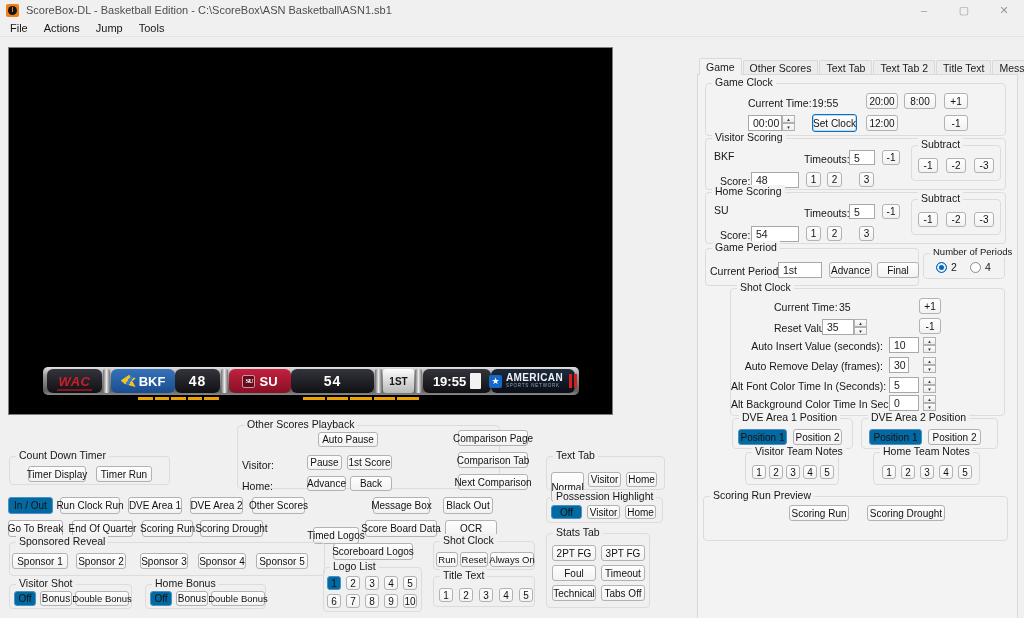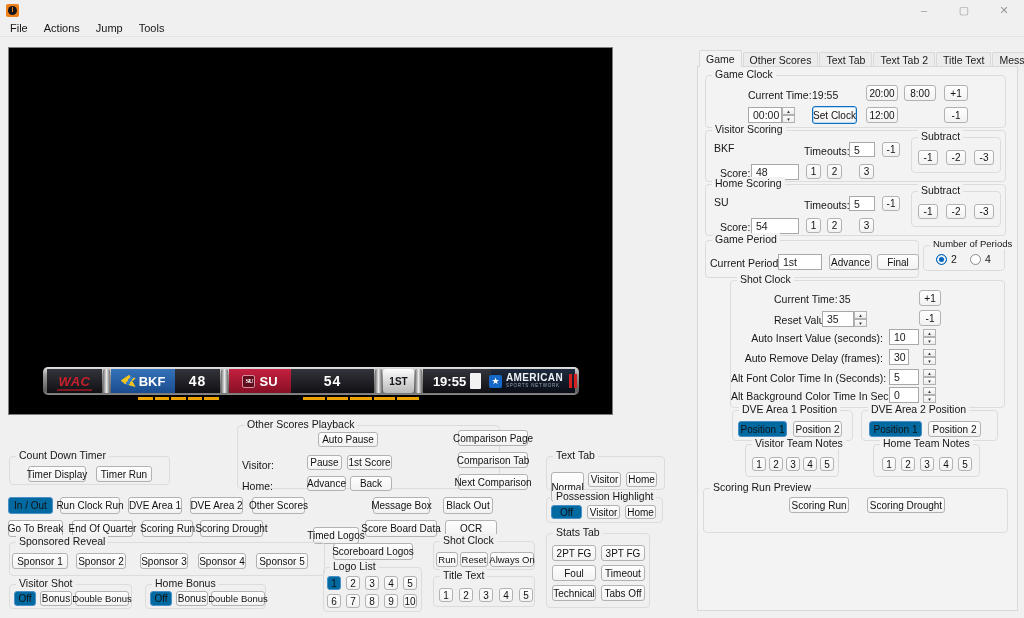--- a/index.html
+++ b/index.html
@@ -25,21 +25,21 @@
   .menu-item { padding:0 8px; color:#161616; }
 
   
   .preview { position:absolute; left:8px; top:47px; width:605px; height:368px; background:#000;
              border:1px solid #7e7e7e; }
 
   
   .bug { position:absolute; left:34px; top:319px; width:536px; height:28px; border-radius:5px;
          background:linear-gradient(#e2e2e2,#9a9a9a 30%,#5f5f5f 85%,#8b8b8b); padding:2px 4px;
          display:flex; align-items:stretch; }
-  .seg { display:flex; align-items:center; justify-content:center; border-radius:0; }
+  .seg { display:flex; align-items:center; justify-content:center; border-radius:6px; }
   .seg-dark { background:linear-gradient(#34343c,#101014); color:#fff; }
   .divider { width:7px; margin:0 1px; border-radius:2px; flex:none;
              background:linear-gradient(90deg,#6e6e6e,#e8e8e8 50%,#707070); }
   .wac-txt { font-weight:bold; font-style:italic; font-size:13px; color:#c8202c; letter-spacing:.5px; }
   .wac-sub { position:absolute; bottom:2px; left:10px; right:10px; height:2px; background:#7d1620; }
   .vis-panel { background:linear-gradient(#3572ba,#1a4c8e); color:#fff; font-weight:bold; font-size:13px; gap:3px; }
   .vlogo { width:15px; height:12px; flex:none;
            background:linear-gradient(125deg,#f3c420 45%,#3a7fc4 45% 62%,#f3c420 62%);
            clip-path:polygon(0 45%,55% 0,100% 28%,78% 52%,100% 100%,30% 78%); }
   .score { font-weight:bold; font-size:14px; letter-spacing:1px; }
@@ -77,36 +77,37 @@
          padding:0 4px; display:flex; align-items:center; }
   .spin { position:absolute; width:13px; height:16px; display:flex; flex-direction:column; }
   .spin span { flex:1; border:1px solid #b2b2b2; background:linear-gradient(#fdfdfd,#ececec);
                font-size:4.5px; display:flex; align-items:center; justify-content:center; color:#333; }
   .lbl { position:absolute; font-size:10.5px; white-space:nowrap; color:#161616; }
 
   .radio { position:absolute; width:11px; height:11px; border-radius:50%; border:1px solid #8a8a8a; background:#fff; }
   .radio.checked { border-color:#0067c0; background:#0067c0; box-shadow:inset 0 0 0 2px #f0f0f0; }
 
   
-  .panel { position:absolute; left:697px; top:50px; width:321px; height:561px; }
+  .panel { position:absolute; left:697px; top:58px; width:321px; height:561px; }
   .tabstrip { position:absolute; top:0; left:2px; right:0; height:17px; display:flex; align-items:flex-end; }
   .tab { height:15px; padding:0 6px; display:flex; align-items:center; background:#ececec;
          border:1px solid #d9d9d9; border-bottom:none; border-radius:2px 2px 0 0; margin-right:1px;
          font-size:10.5px; white-space:nowrap; }
   .tab.active { background:#f3f3f3; height:17px; z-index:3; }
   .panel-content { position:absolute; top:16px; left:0; right:0; bottom:0; border:1px solid #d9d9d9;
                    background:#f3f3f3; z-index:1; }
   .panel .group { z-index:2; }
   .panel .gtitle { background:#f3f3f3; }
 </style>
 </head>
 <body>
 
 <div class="titlebar">
   <span class="app-icon"></span>
+  <span class="wtitle">ScoreBox-DL - Basketball Edition - C:\ScoreBox\ASN Basketball\ASN1.sb1</span>
   <div class="win-controls">
     <span class="win-btn">–</span>
     <span class="win-btn">▢</span>
     <span class="win-btn">✕</span>
   </div>
 </div>
 
 <div class="menubar">
   <span class="menu-item">File</span>
   <span class="menu-item">Actions</span>

